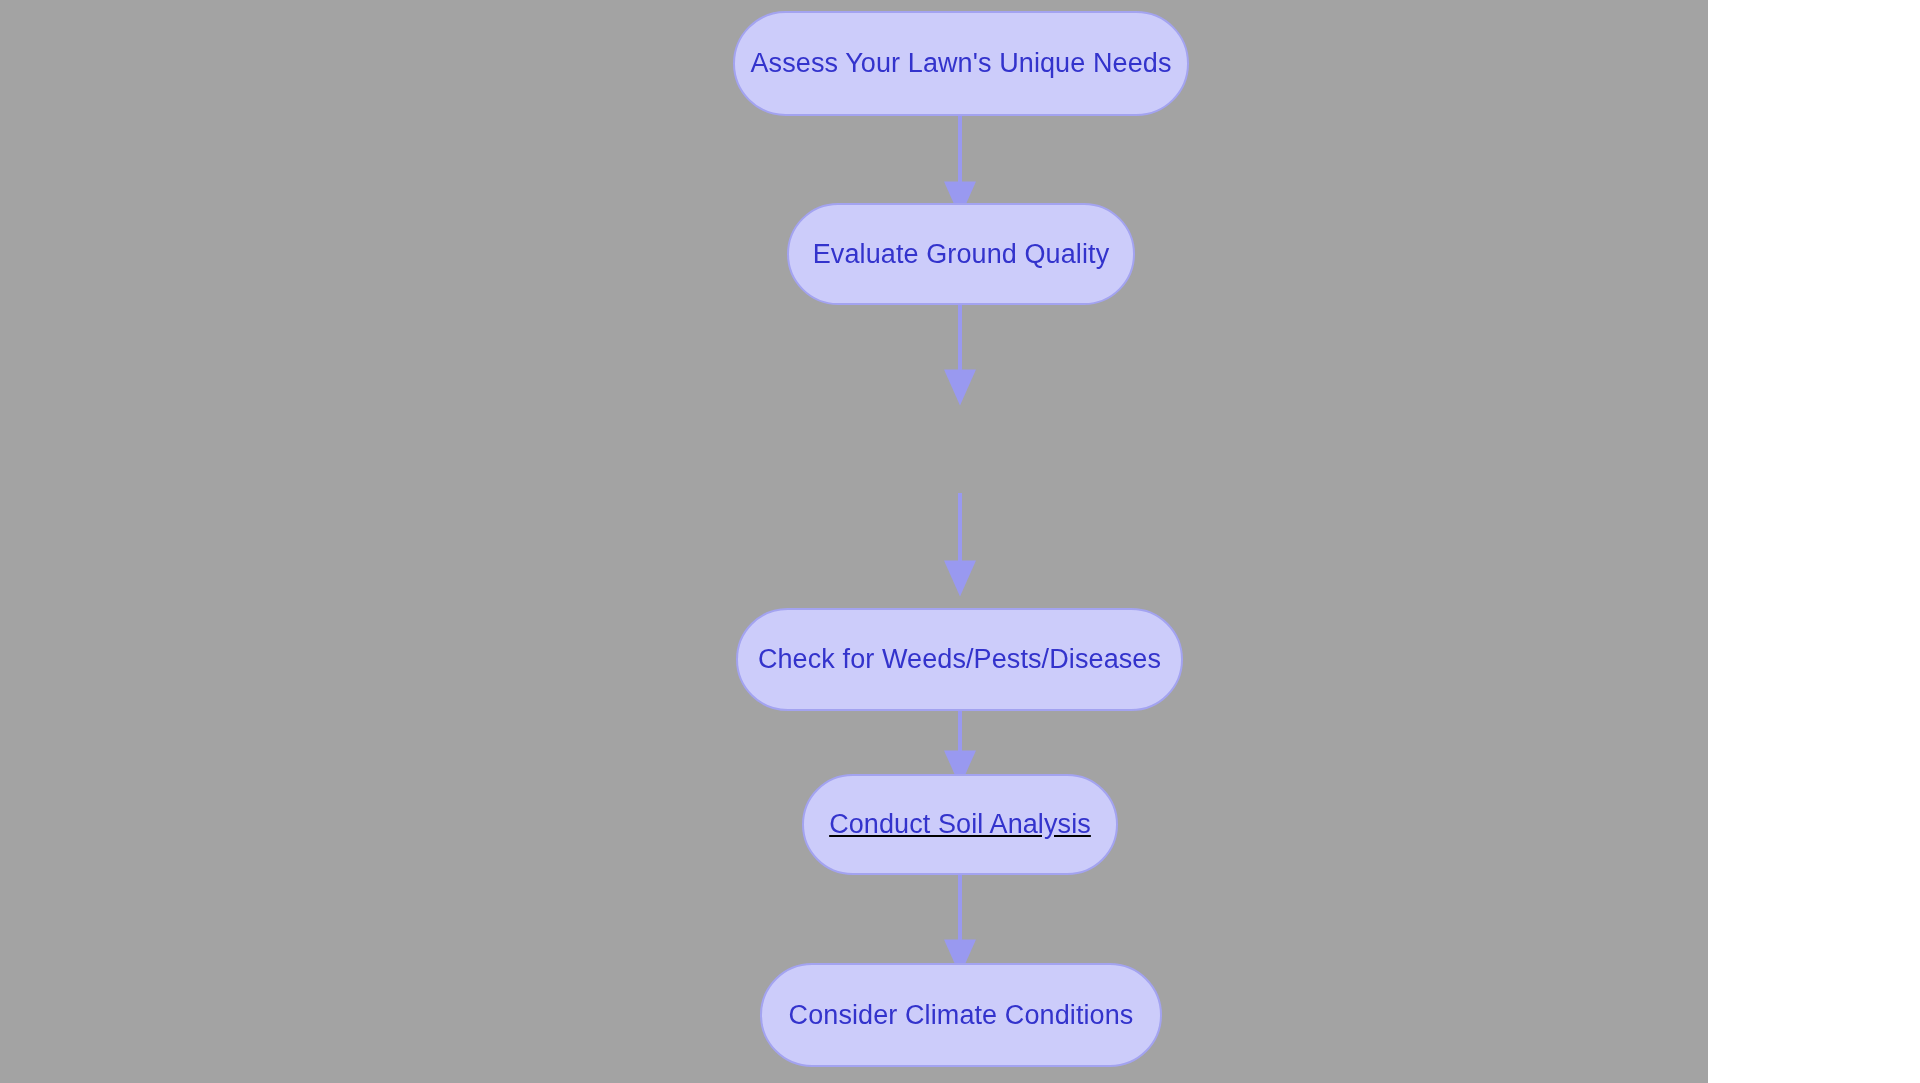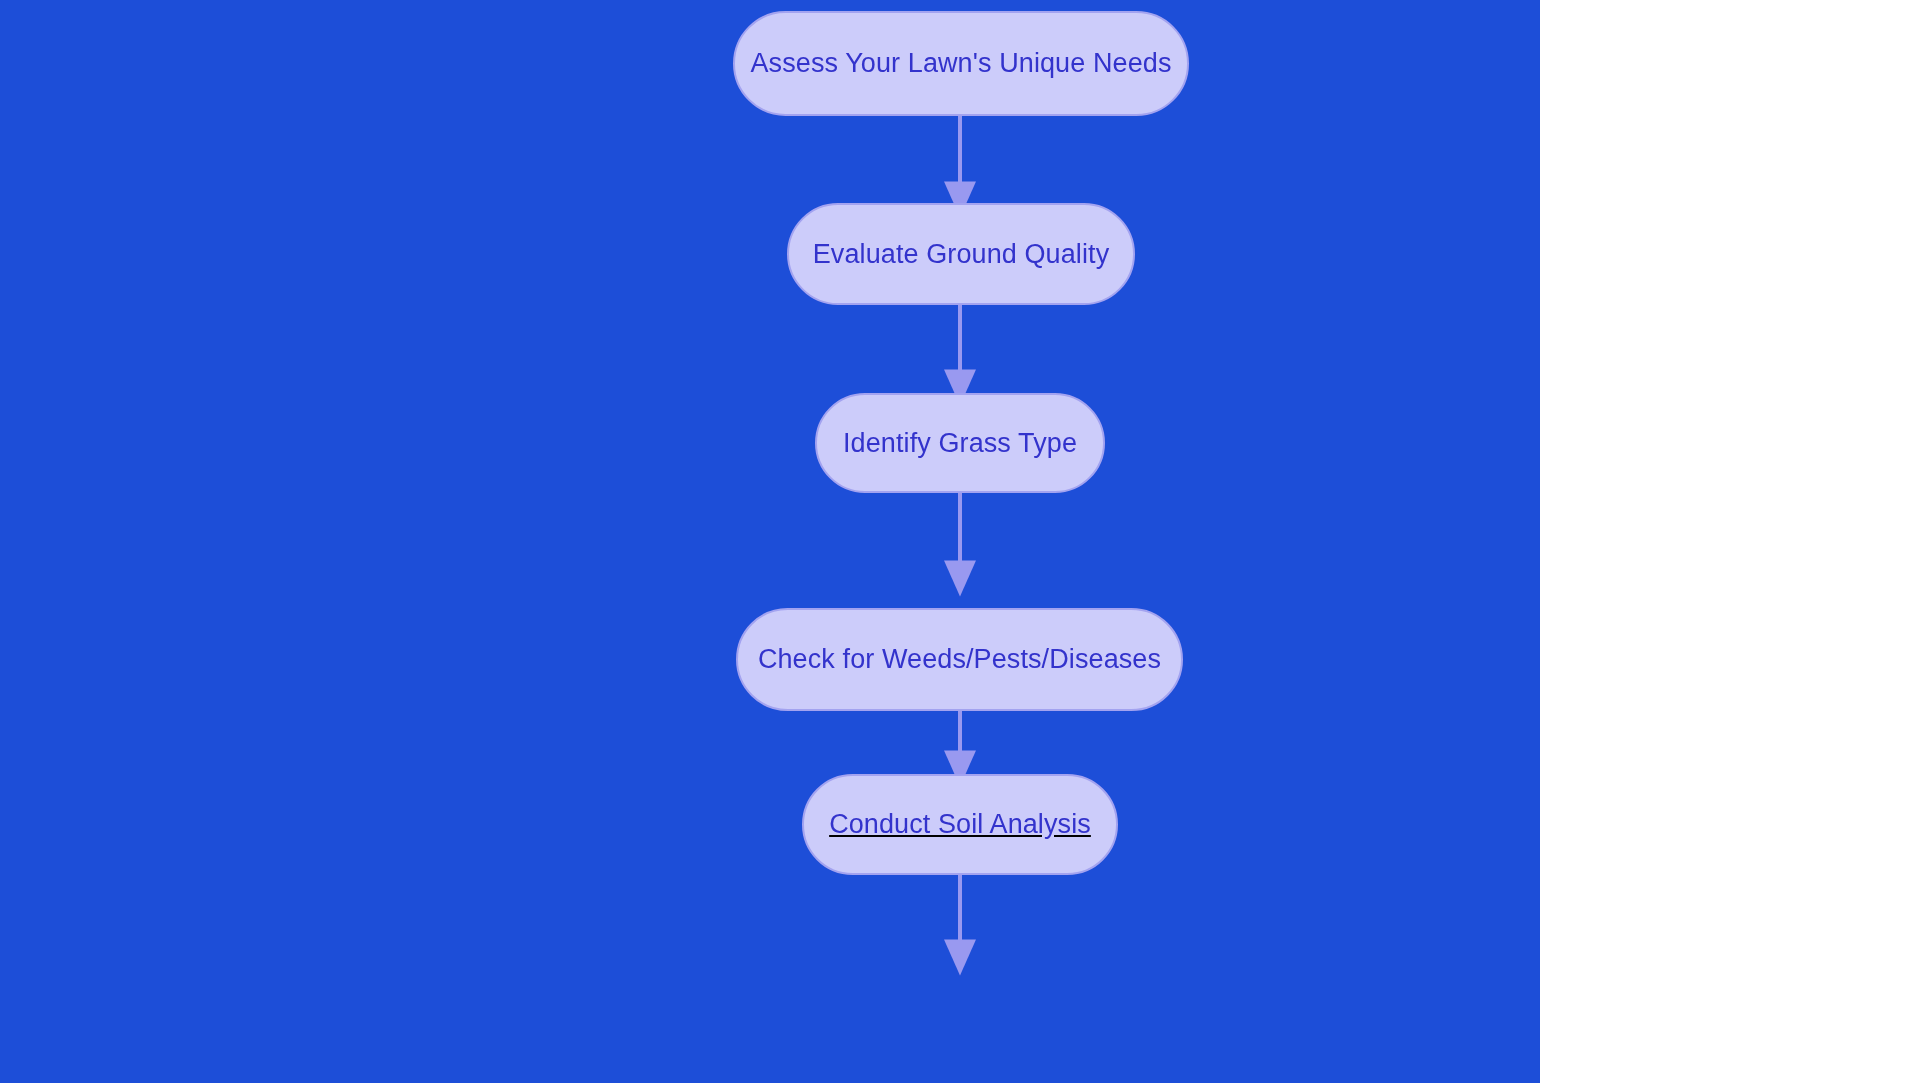--- a/index.html
+++ b/index.html
@@ -10,23 +10,23 @@
   }
   body {
     width: 1920px;
     height: 1083px;
     overflow: hidden;
     font-family: "Liberation Sans", "DejaVu Sans", sans-serif;
   }
 
   #flowchart-canvas {
     position: relative;
-    width: 1540px;
+    width: 1708px;
     height: 1083px;
-    background: #1d4ed8;
+    background: #a3a3a3;
   }
 
   
   #connector-layer {
     position: absolute;
     left: 0;
     top: 0;
     width: 1920px;
     height: 1083px;
     z-index: 1;
@@ -88,26 +88,26 @@
   </svg>
 
   <div class="node" id="node-0">
     <span class="node-label">Assess Your Lawn's Unique Needs</span>
   </div>
 
   <div class="node" id="node-1">
     <span class="node-label">Evaluate Ground Quality</span>
   </div>
 
-  <div class="node" id="node-2">
-    <span class="node-label">Identify Grass Type</span>
-  </div>
 
   <div class="node" id="node-3">
     <span class="node-label">Check for Weeds/Pests/Diseases</span>
   </div>
 
   <div class="node" id="node-4">
     <span class="node-label">Conduct Soil Analysis</span>
   </div>
 
+  <div class="node" id="node-5">
+    <span class="node-label">Consider Climate Conditions</span>
+  </div>
 
 </div>
 
 </body></html>

